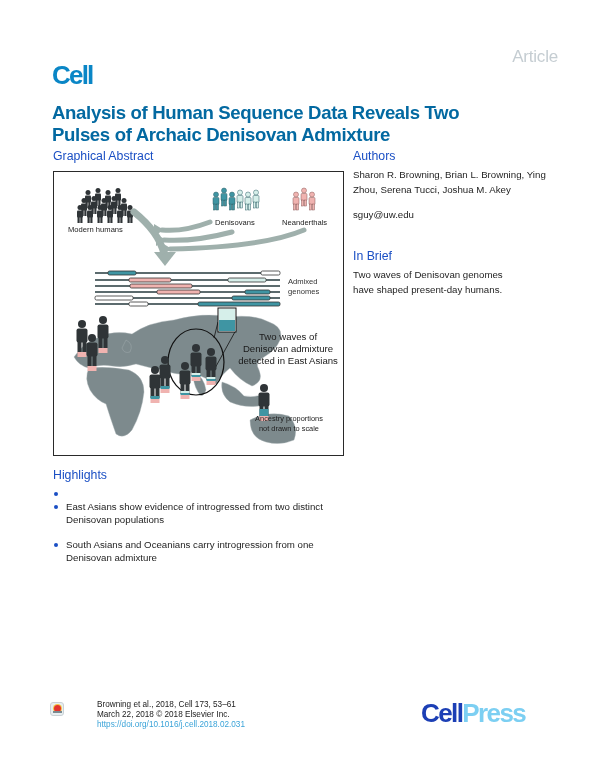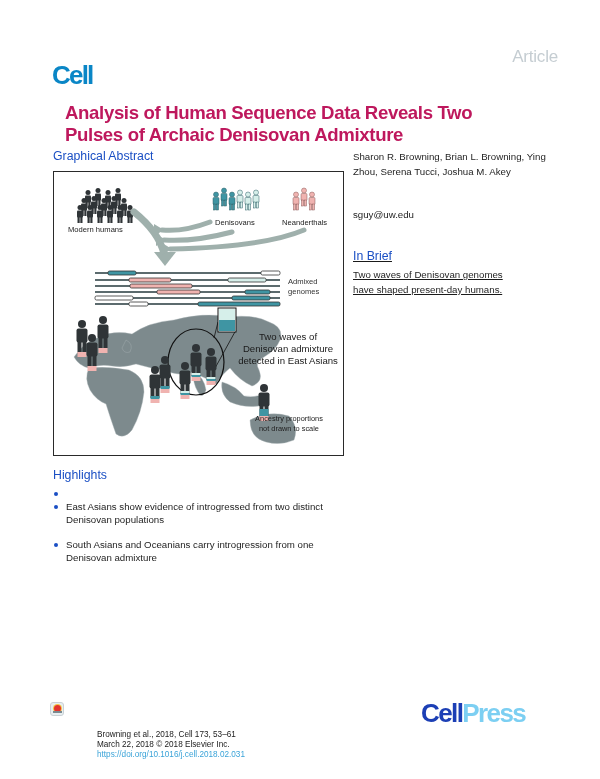--- a/index.html
+++ b/index.html
@@ -1,45 +1,45 @@
 <!DOCTYPE html>
 <html><head>
   <meta charset="utf-8">
   <style>
     * { margin: 0; padding: 0; box-sizing: border-box; }
     html, body { width: 600px; height: 779px; background: #ffffff; overflow: hidden; }
     body { position: relative; font-family: "Liberation Sans", sans-serif; color: #1a1a1a; }
 
     .article-tag { position: absolute; right: 42px; top: 47px; font-size: 17px; font-weight: normal; color: #c5cdd2; letter-spacing: -0.2px; }
     .cell-logo { position: absolute; left: 52px; top: 62px; font-size: 26px; font-weight: bold; color: #0a86c6; letter-spacing: -1.8px; line-height: 1; }
-    .title { position: absolute; left: 52px; top: 102px; width: 460px; font-size: 18.6px; font-weight: bold; color: #be185d; line-height: 22px; letter-spacing: -0.35px; margin-left: 13px; }
+    .title { position: absolute; left: 52px; top: 102px; width: 460px; font-size: 18.6px; font-weight: bold; color: #0369a1; line-height: 22px; letter-spacing: -0.35px; }
 
     .section-head { position: absolute; font-size: 12.3px; color: #1a4fc4; }
     .ga-head { left: 53px; top: 149px; text-align: right; }
 
     .ga-box { position: absolute; left: 53px; top: 171px; width: 291px; height: 285px; border: 1.5px solid #2a2a2a; background: #fff; overflow: hidden; }
     .ga-box svg { position: absolute; left: 0; top: 0; }
 
     .side { position: absolute; left: 353px; width: 210px; }
     .side .section-head { position: static; display: block; margin-bottom: 4px; }
     .side .body { font-size: 9.7px; line-height: 15px; color: #1e1e1e; }
     .authors-block { top: 149px; }
     .corr-block { top: 207px; }
-    .brief-block { top: 249px; text-decoration: underline; }
+    .brief-block { top: 249px; }
 
     .hl-head { left: 53px; top: 468px; }
     .hl-list { position: absolute; left: 53px; top: 487px; width: 295px; list-style: none; }
     .hl-list li { position: relative; padding-left: 13px; font-size: 9.7px; line-height: 13px; color: #1e1e1e; margin-bottom: 12.5px; }
     .hl-list li .bullet { position: absolute; left: 1px; top: 5px; width: 4px; height: 4px; border-radius: 50%; background: #1a4fc4; }
 
     .footer-badge { position: absolute; left: 50px; top: 702px; width: 14px; height: 14px; border-radius: 3px; background: #e8eef0; border: 1px solid #c9d1d5; }
     .footer-badge .dot { position: absolute; left: 3px; top: 2px; width: 7px; height: 7px; border-radius: 50%; background: #e3342f; box-shadow: 0 0 0 1px #f5c542; }
     .footer-badge .bar { position: absolute; left: 2px; bottom: 2px; width: 9px; height: 2px; background: #7a8a90; }
 
-    .footer-cite { position: absolute; left: 97px; top: 700px; font-size: 8.2px; line-height: 10.2px; color: #222; margin-top: 30px; }
+    .footer-cite { position: absolute; left: 97px; top: 700px; font-size: 8.2px; line-height: 10.2px; color: #222; }
     .footer-cite .doi { color: #3aa3d8; }
 
     .cellpress { position: absolute; left: 421px; top: 700px; font-size: 26px; font-weight: bold; letter-spacing: -1.6px; line-height: 1; }
     .cellpress .cp-cell { color: #1c3fb5; }
     .cellpress .cp-press { color: #7ccff2; }
   </style>
 </head>
 <body>
 
 <div class="article-tag">Article</div>
@@ -212,20 +212,21 @@
       <text x="234" y="192">detected in East Asians</text>
     </g>
     <g font-family="Liberation Sans, sans-serif" fill="#222" font-size="7.4" text-anchor="middle">
       <text x="235" y="249">Ancestry proportions</text>
       <text x="235" y="259">not drawn to scale</text>
     </g>
   </svg>
 </div>
 
 <div class="side authors-block">
+  <span class="section-head">Authors</span>
   <div class="body">Sharon R. Browning, Brian L. Browning, Ying Zhou, Serena Tucci, Joshua M. Akey</div>
 </div>
 
 <div class="side corr-block">
   <div class="body">sguy@uw.edu</div>
 </div>
 
 <div class="side brief-block">
   <span class="section-head">In Brief</span>
   <div class="body" style="width:165px;">Two waves of Denisovan genomes have shaped present-day humans.</div>

